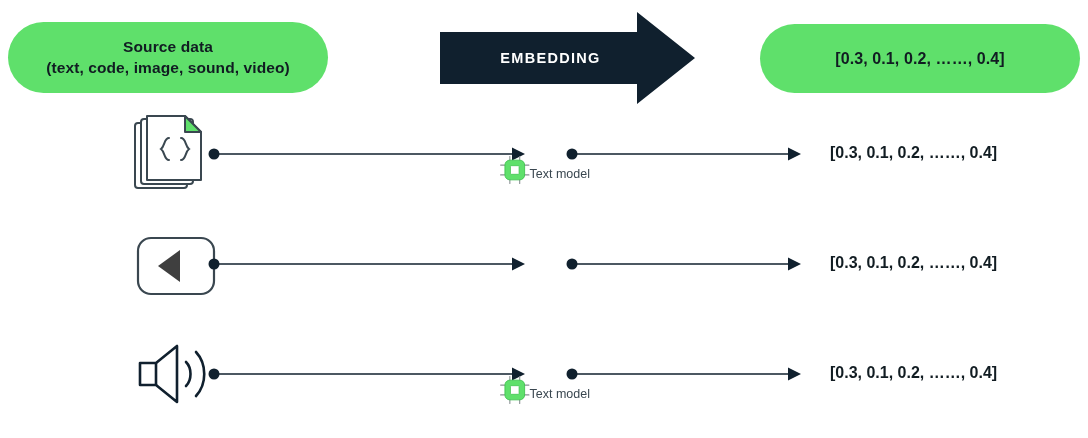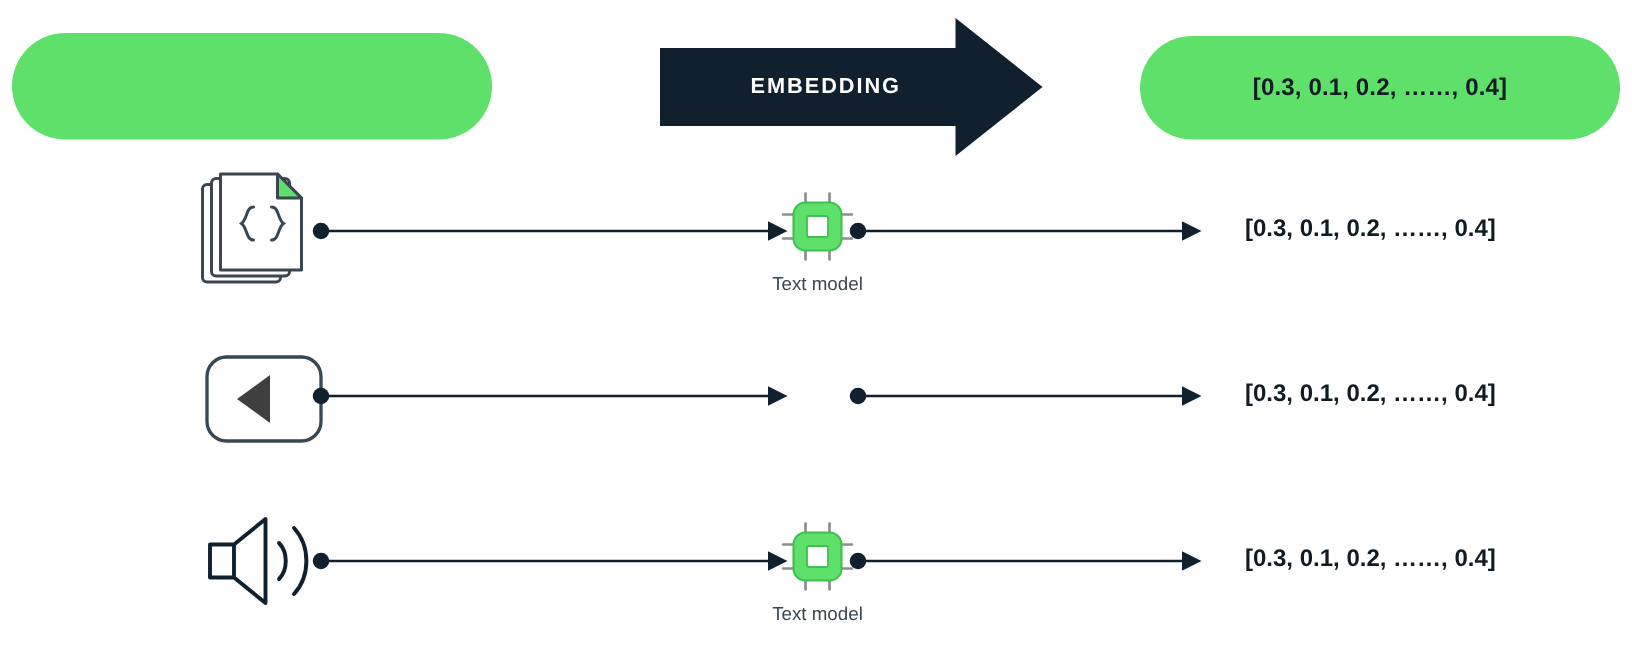--- a/index.html
+++ b/index.html
@@ -91,21 +91,21 @@
     display: flex;
     align-items: center;
     justify-content: center;
   }
 
   .chip-wrap {
     position: absolute;
     left: 500px; top: 16px;
     width: 90px; height: 84px;
     display: flex;
-    flex-direction: column;
+    flex-direction: row;
     align-items: center;
   }
   .chip-label {
     margin-top: 8px;
     font-size: 12.5px;
     color: #3a4750;
     font-weight: 400;
     white-space: nowrap;
   }
 
@@ -127,20 +127,22 @@
     white-space: nowrap;
   }
 </style>
 </head>
 <body>
 
 <div id="stage">
 
   <div class="pill" id="pill-source">
     <div>
+      <span class="l1">Source data</span>
+      <span class="l2">(text, code, image, sound, video)</span>
     </div>
   </div>
 
   <div id="embedding-arrow">
     <svg width="260" height="96" viewBox="0 0 260 96">
       <path d="M2 22 L199 22 L199 2 L257 48 L199 94 L199 74 L2 74 Z" fill="#10202e"></path>
     </svg>
     <div class="label">EMBEDDING</div>
   </div>
 

